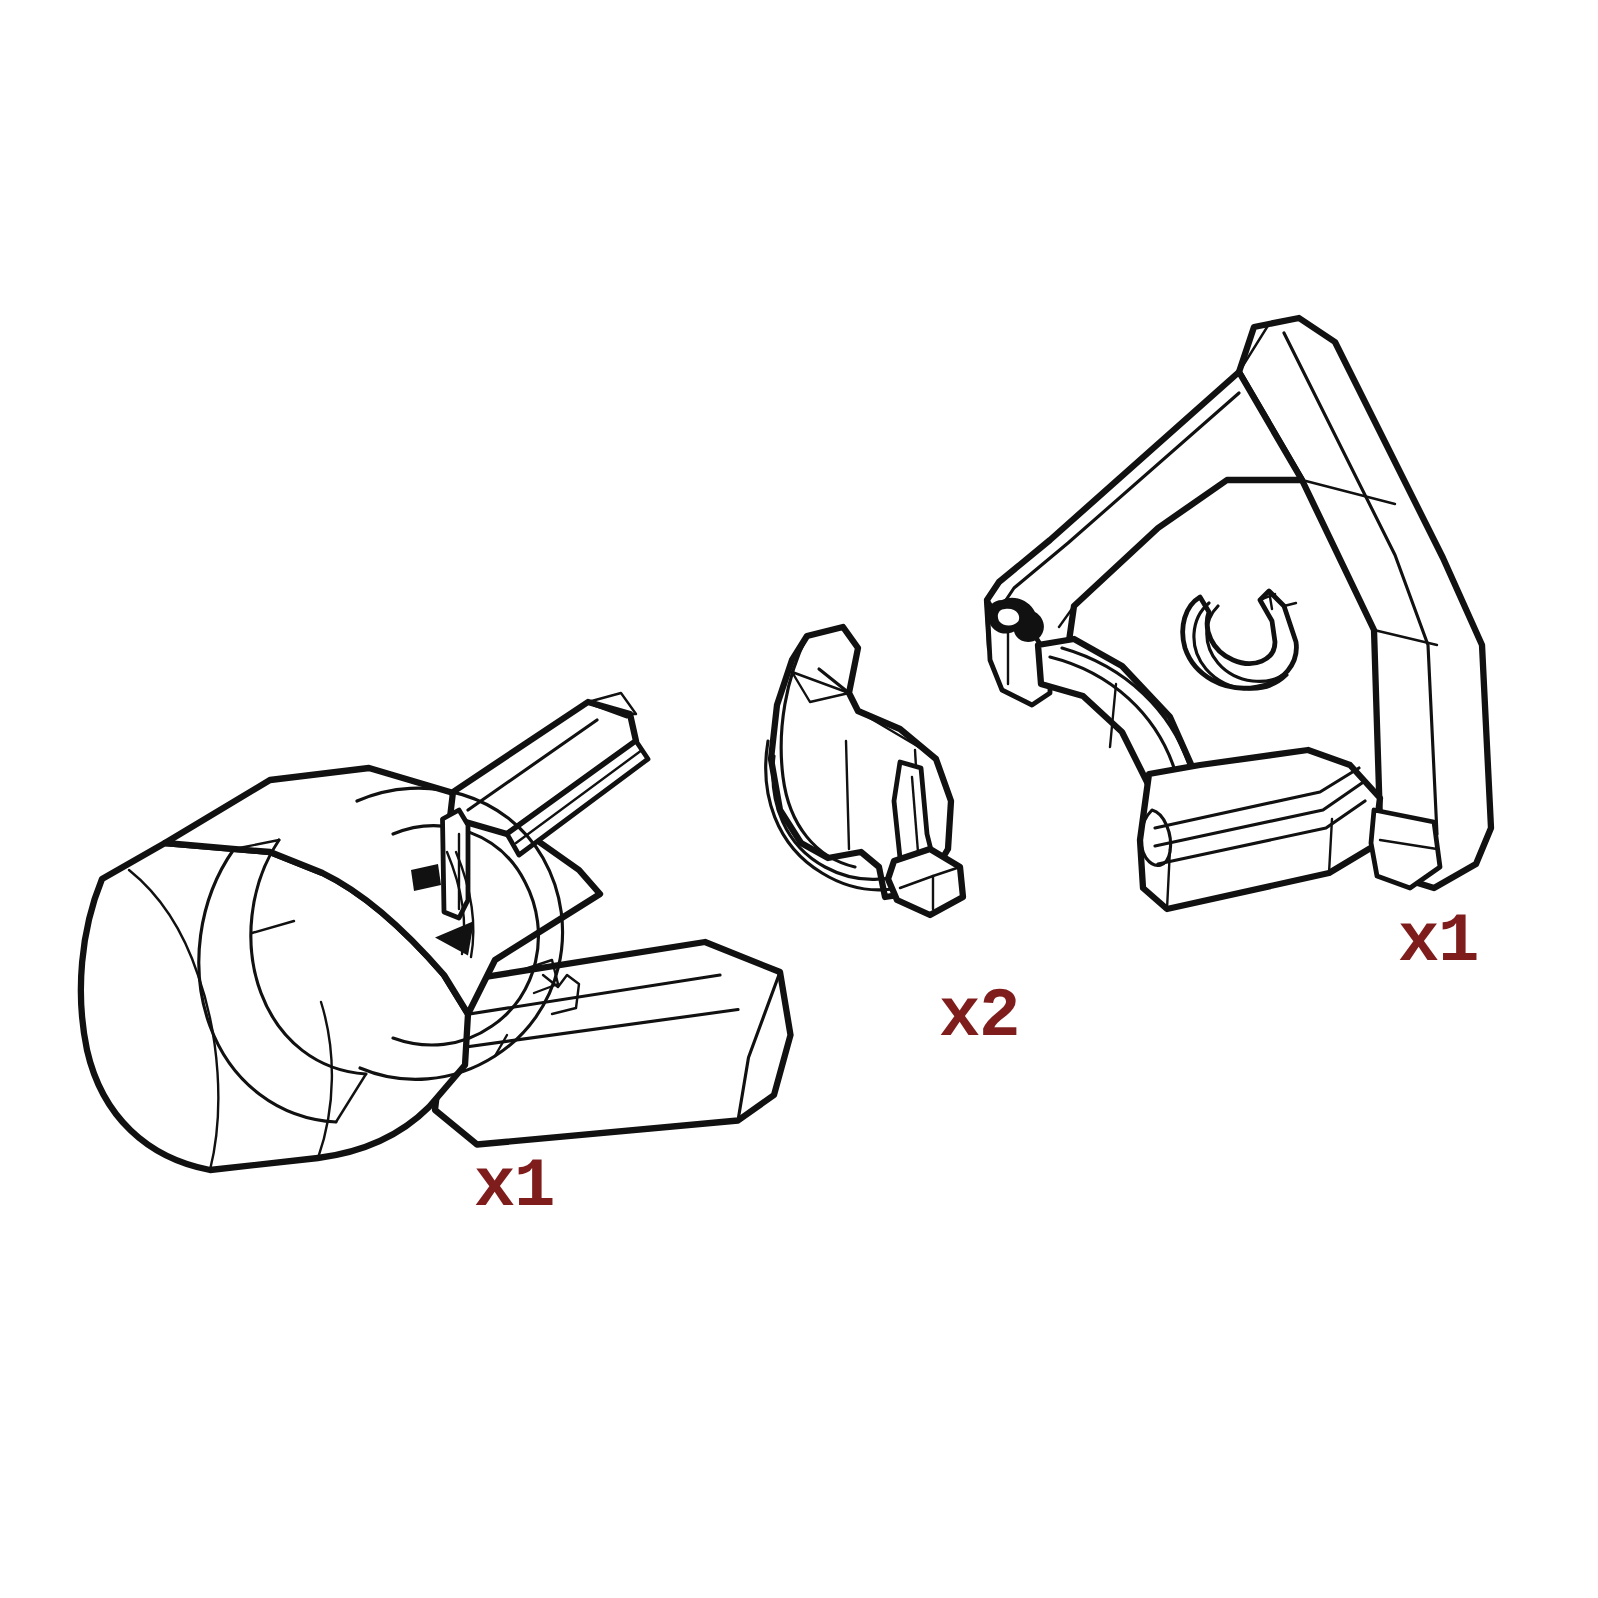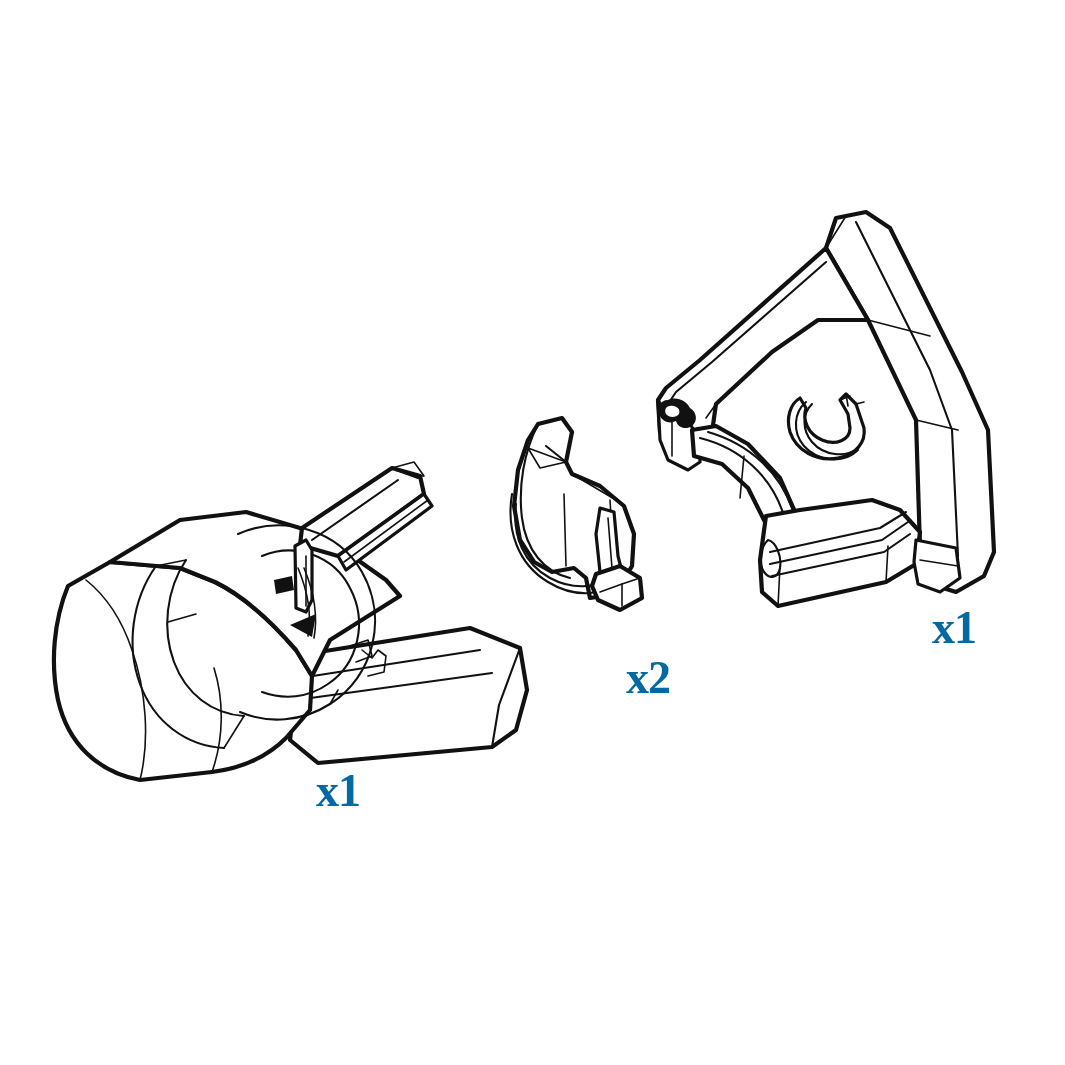--- a/index.html
+++ b/index.html
@@ -18,23 +18,23 @@
     overflow: hidden;
   }
   #artboard {
     position: absolute;
     inset: 0;
     width: 1065px;
     height: 1065px;
   }
   .qty-label {
     position: absolute;
-    font-family: Liberation Serif, serif;
+    font-family: Liberation Mono, monospace;
     font-weight: bold;
-    color: #0369a1;
+    color: #7f1d1d;
     letter-spacing: -1px;
     line-height: 1;
     user-select: none;
   }
   #label-left  { left: 316px; top: 768px; font-size: 46px; }
   #label-mid   { left: 626px; top: 655px; font-size: 46px; }
   #label-right { left: 932px; top: 605px; font-size: 46px; }
 
   
   .outline   { fill: #ffffff; stroke: #111111; stroke-width: 4.2; stroke-linejoin: round; stroke-linecap: round; }

